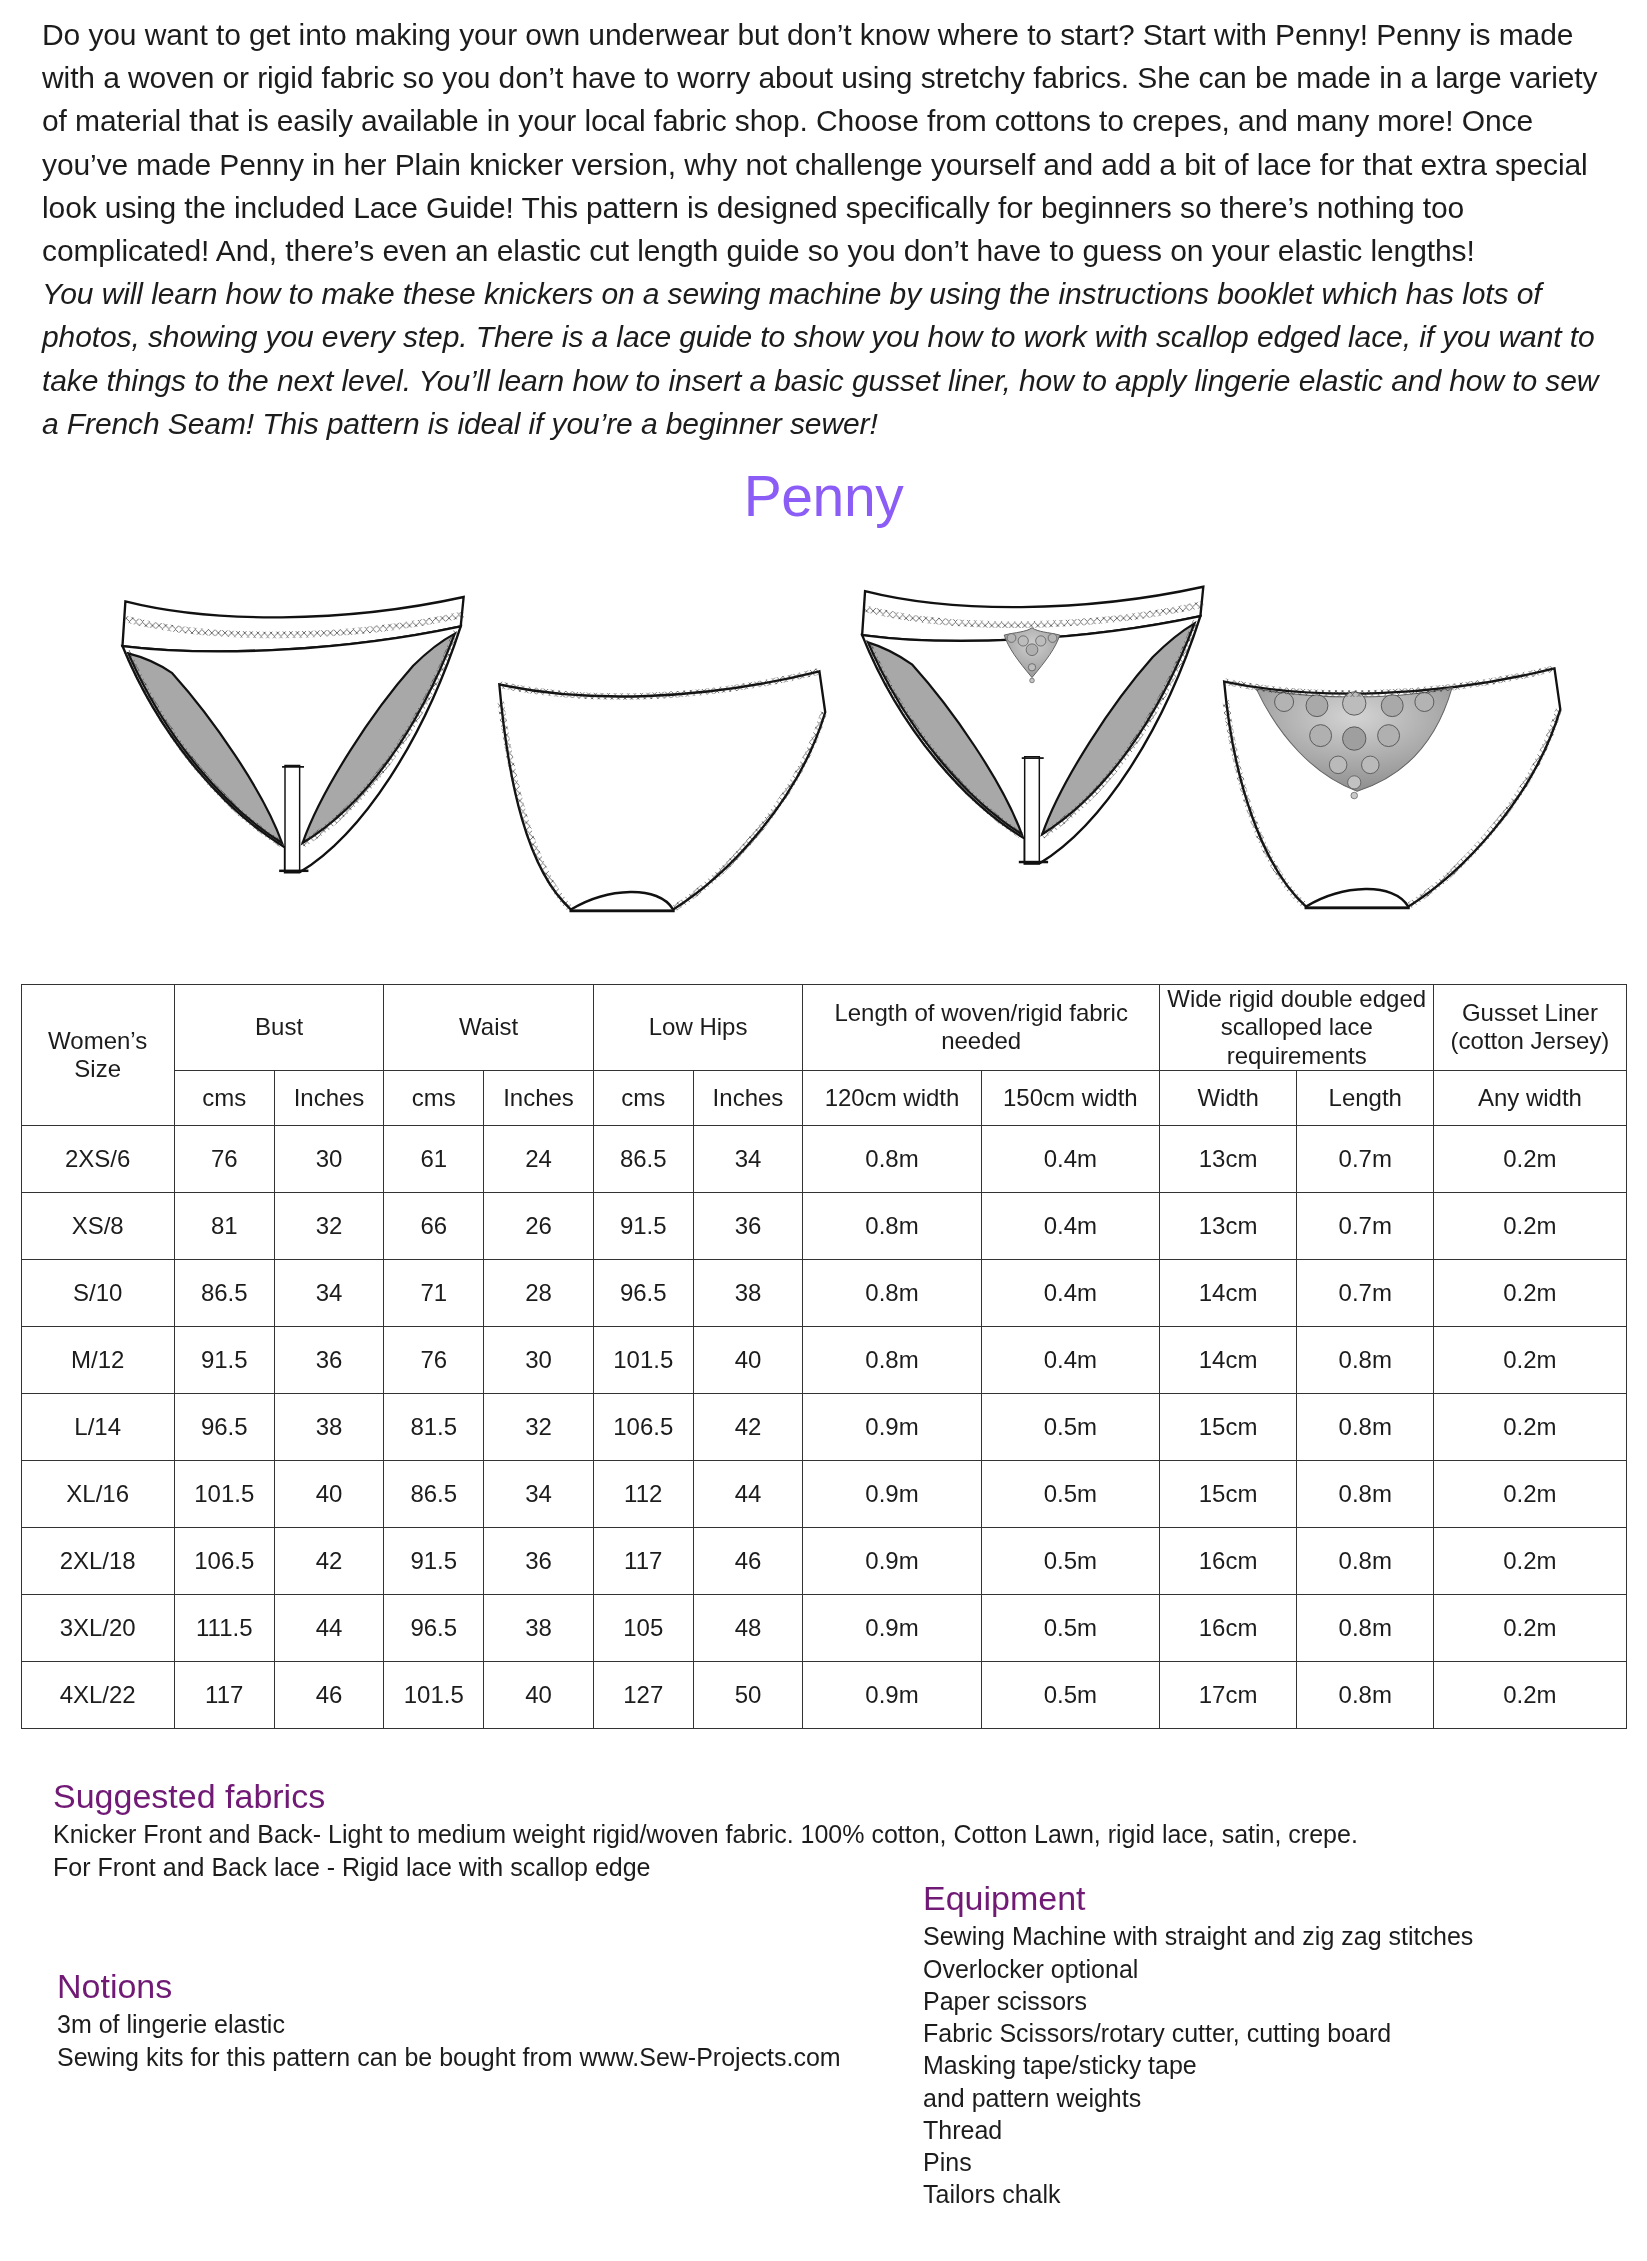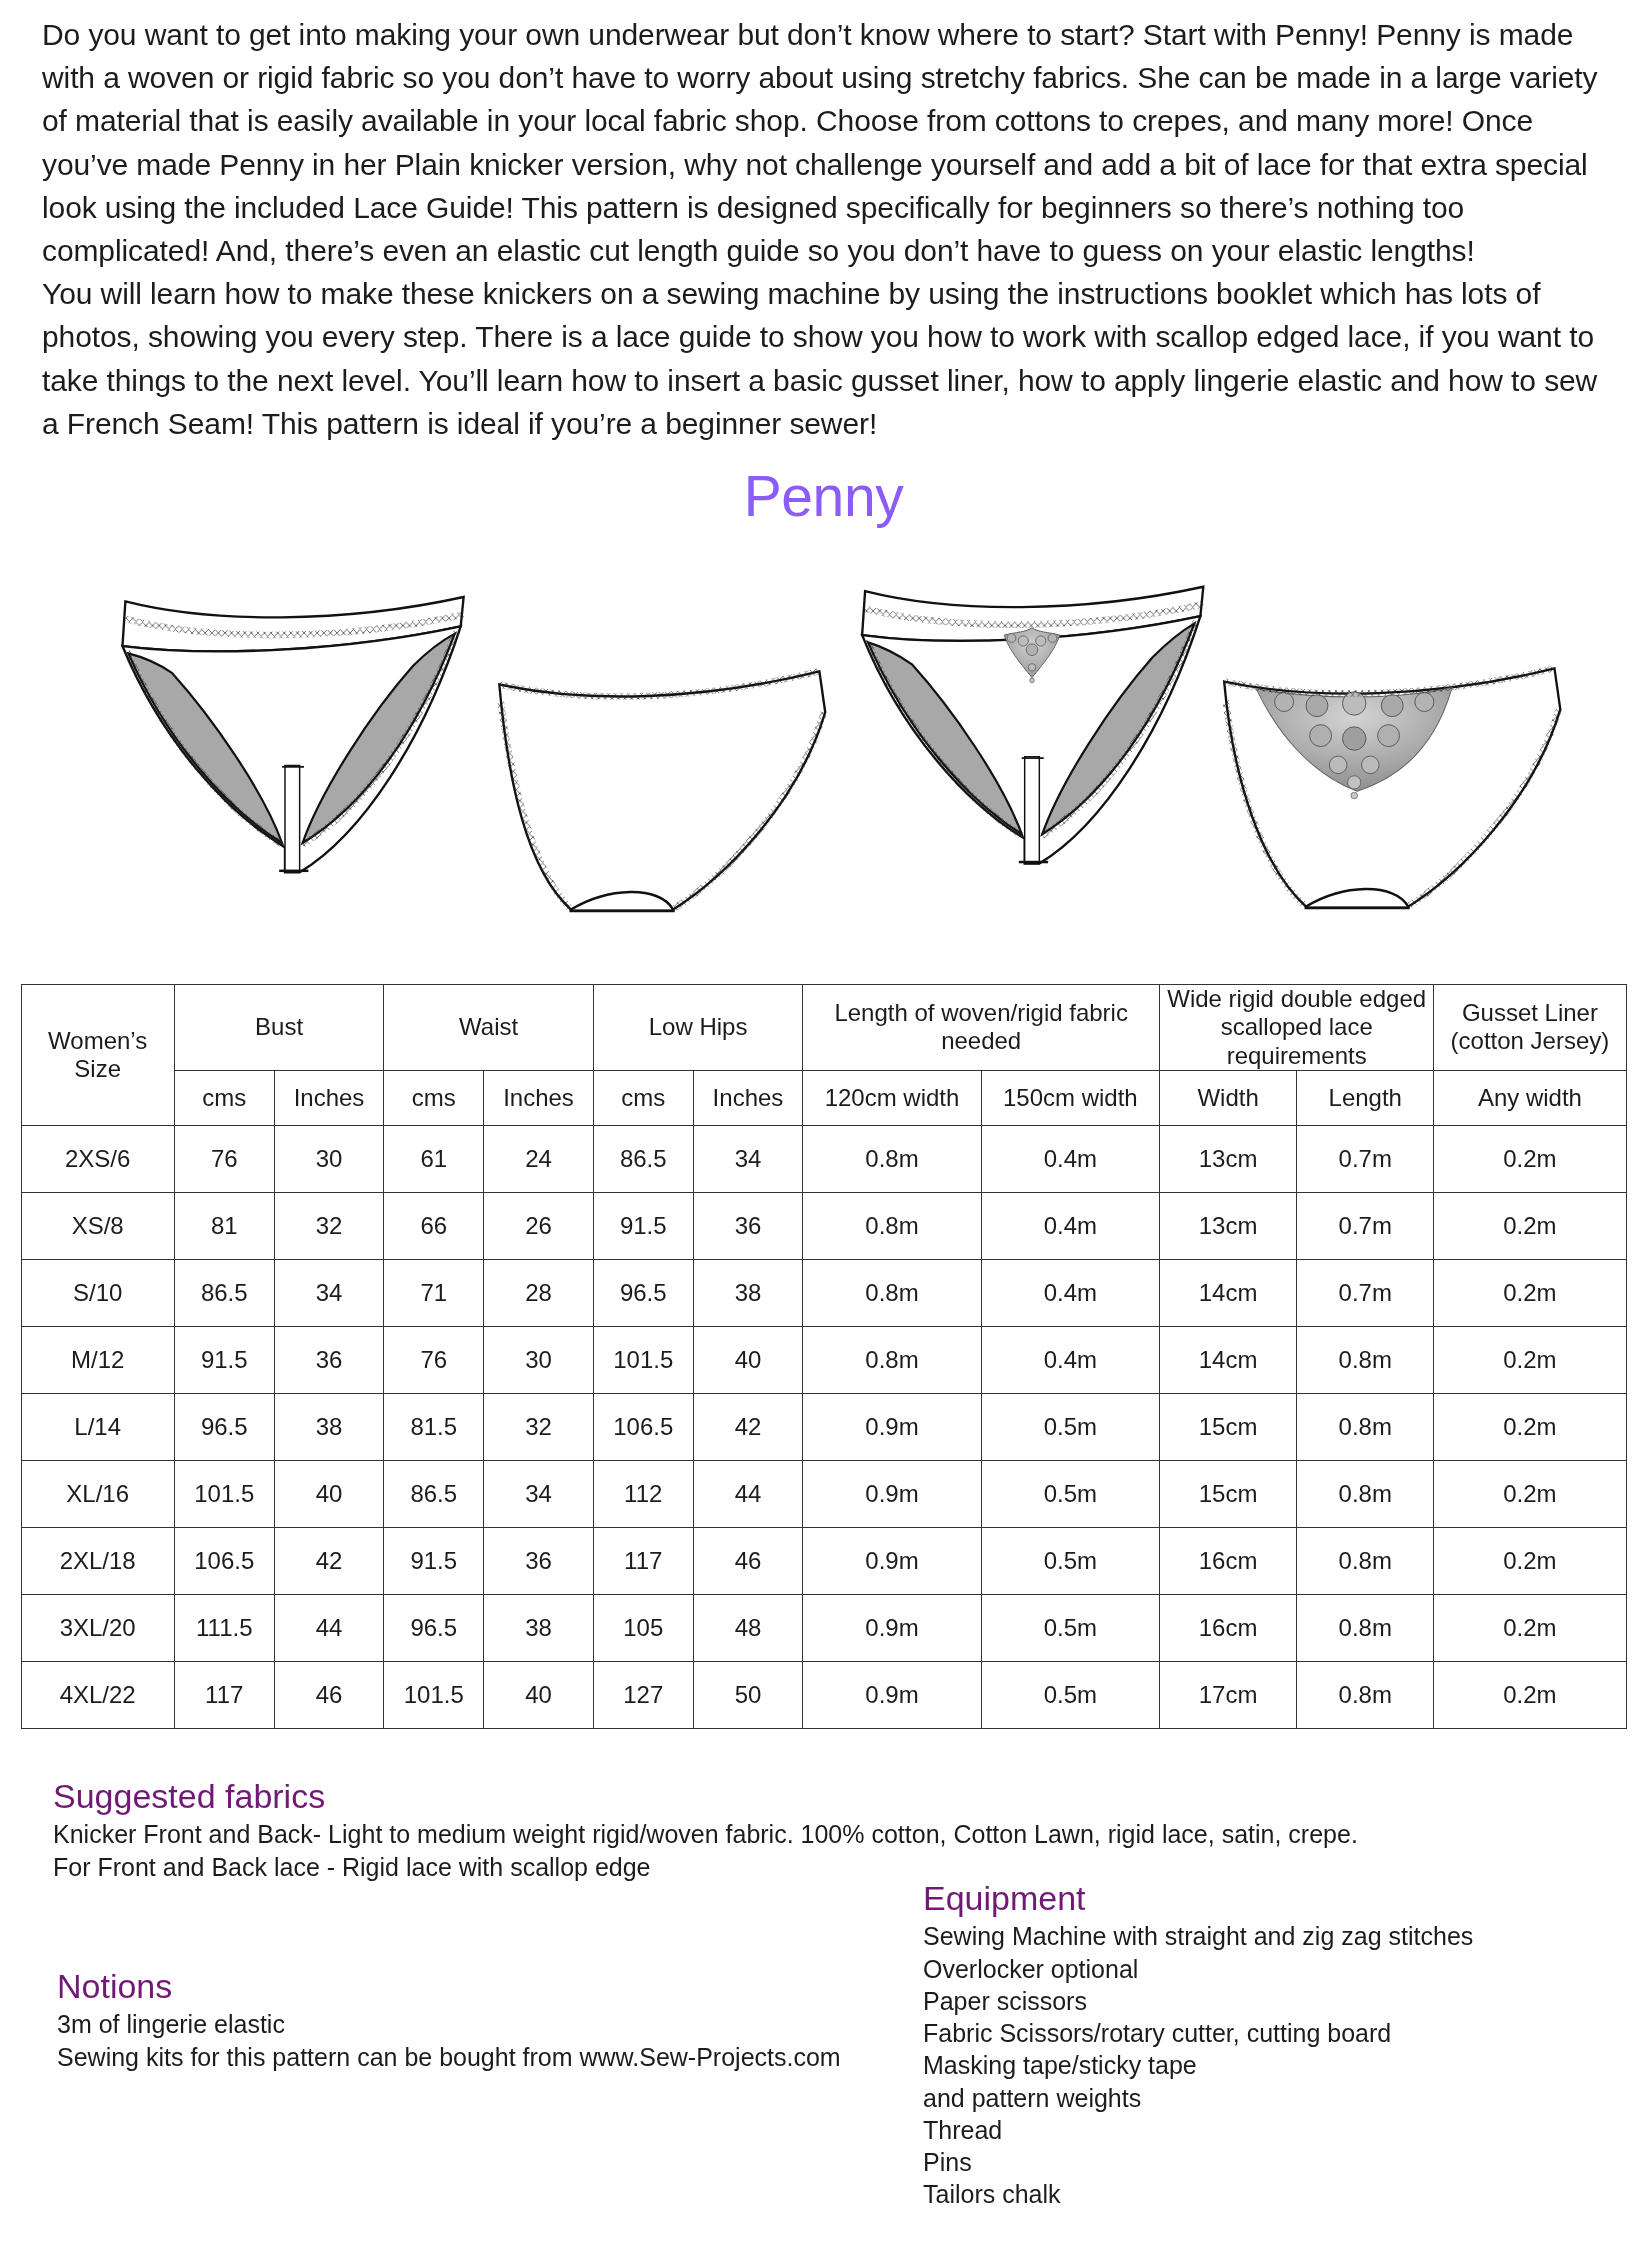--- a/index.html
+++ b/index.html
@@ -32,21 +32,21 @@
     top: 13px;
     width: 1566px;
   }
   .intro p {
     margin: 0;
     font-size: 30px;
     line-height: 1.44;
     letter-spacing: -0.1px;
     color: #1c1c1c;
   }
-  .intro p + p { margin-top: 0px; }
+  .intro p + p { margin-top: 0px; font-style: italic; }
 
   
   .title {
     position: absolute;
     left: 0;
     top: 468px;
     width: 1647px;
     text-align: center;
     font-size: 57px;
     line-height: 1;

